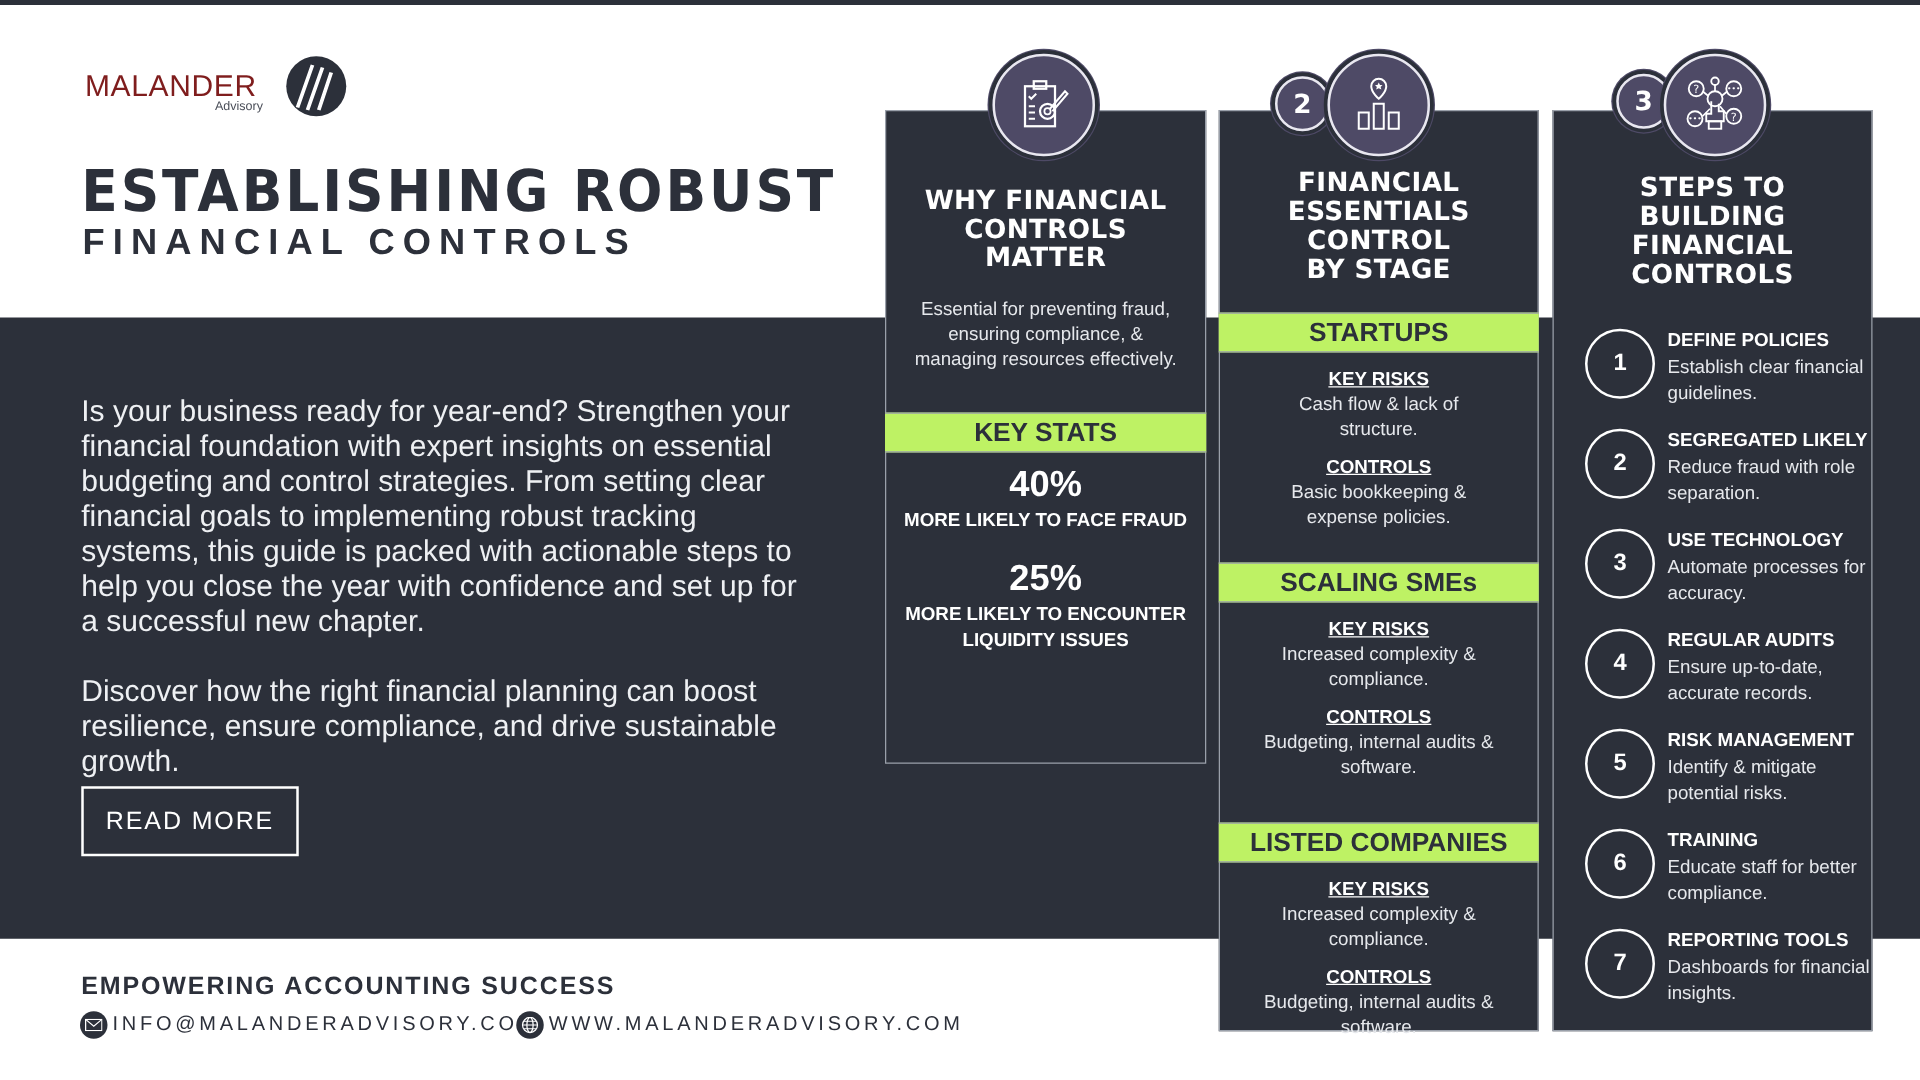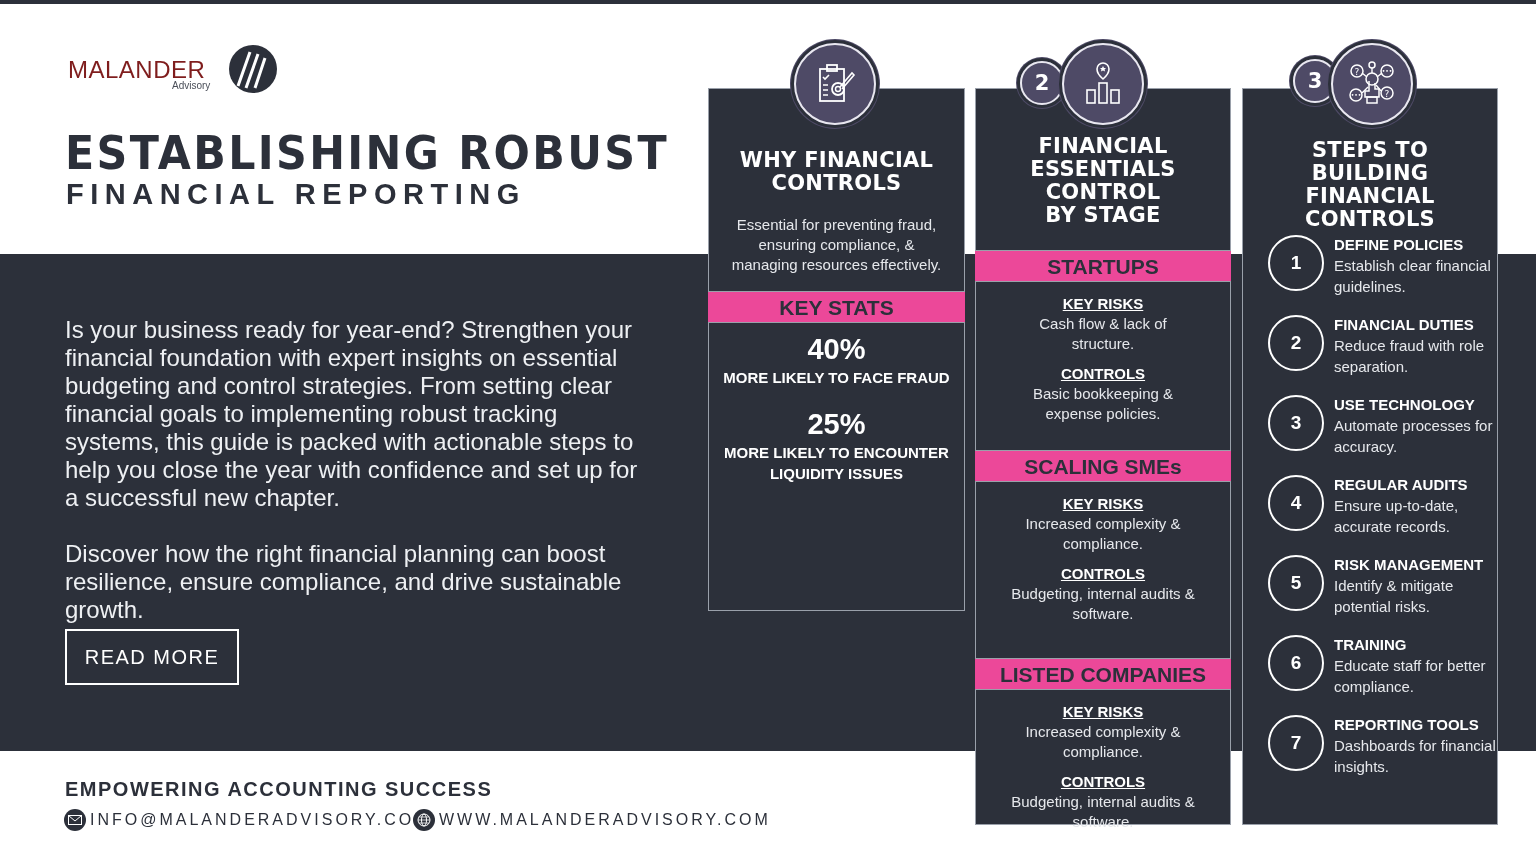--- a/index.html
+++ b/index.html
@@ -35,24 +35,24 @@
   .col { position: absolute; background: #2c303a; border: 1px solid #9aa0aa; color: #eef0f3; text-align: center; }
   .col1 { left: 708px; top: 88px; width: 257px; height: 523px; }
   .col2 { left: 975px; top: 88px; width: 256px; height: 737px; }
   .col3 { left: 1242px; top: 88px; width: 256px; height: 737px; }
 
   .col-title { font-family: "DejaVu Sans", sans-serif; font-weight: bold; font-size: 21px; line-height: 23px; color: #ffffff; letter-spacing: 0.3px; }
   .col1 .col-title { margin-top: 60px; }
   .col2 .col-title { margin-top: 46px; }
   .col3 .col-title { margin-top: 50px; }
 
-  .band { background: #ec4899; color: #2c303a; font-weight: bold; font-size: 21px; height: 32px; line-height: 32px; margin: 0 -1px; border-top: 1px solid #9aa0aa; border-bottom: 1px solid #9aa0aa; }
+  .band { background: #bef264; color: #2c303a; font-weight: bold; font-size: 21px; height: 32px; line-height: 32px; margin: 0 -1px; border-top: 1px solid #9aa0aa; border-bottom: 1px solid #9aa0aa; }
 
   .body-txt { font-size: 15px; line-height: 20px; color: #e6e8ec; }
-  .col1 .desc { margin: 20px 16px 16px; }
+  .col1 .desc { margin: 20px 16px 32px; }
   .stat-intro { margin: 16px 16px 8px; }
   .stat-val { font-size: 29px; font-weight: bold; color: #ffffff; line-height: 36px; margin-top: 8px; }
   .stat-lbl { font-size: 15px; font-weight: bold; color: #ffffff; line-height: 21px; }
 
   .stage-block { padding: 12px 20px 16px; }
   .sub-head { font-size: 15px; font-weight: bold; color: #ffffff; text-decoration: underline; line-height: 20px; }
   .sub-head + .body-txt { margin-bottom: 10px; }
 
   .step { display: flex; align-items: flex-start; text-align: left; margin: 0 0 18px 25px; }
   .step-num { flex: 0 0 56px; width: 56px; height: 56px; border: 2px solid #ffffff; border-radius: 50%; display: flex; align-items: center; justify-content: center; font-size: 19px; font-weight: bold; color: #ffffff; margin-top: 0; }
@@ -75,21 +75,21 @@
 <div class="logo">
   <span class="logo-word">MALANDER</span>
   <span class="logo-sub">Advisory</span>
   <svg class="logo-mark" viewBox="0 0 50 50">
     <circle cx="25" cy="25" r="24" fill="#2c303a"></circle>
     <path d="M10 42 L22 8 M18 44 L30 10 M27 44 L37 14" stroke="#ffffff" stroke-width="3" fill="none"></path>
   </svg>
 </div>
 
 <div class="title-main">ESTABLISHING ROBUST</div>
-<div class="title-sub">FINANCIAL REPORTING</div>
+<div class="title-sub">FINANCIAL CONTROLS</div>
 
 <div class="intro">
   <p>Is your business ready for year-end? Strengthen your financial foundation with expert insights on essential budgeting and control strategies. From setting clear financial goals to implementing robust tracking systems, this guide is packed with actionable steps to help you close the year with confidence and set up for a successful new chapter.</p>
   <p>Discover how the right financial planning can boost resilience, ensure compliance, and drive sustainable growth.</p>
 </div>
 <button class="read-more">READ MORE</button>
 
 <div class="tagline">EMPOWERING ACCOUNTING SUCCESS</div>
 <div class="contact contact-email">
   <span class="ic">
@@ -108,20 +108,21 @@
         <path d="M1 7 H13 M2 4 H12 M2 10 H12" stroke="#fff" stroke-width="0.8"></path>
       </svg>
   </span>
   <span>WWW.MALANDERADVISORY.COM</span>
 </div>
 
 <div class="col col1">
   <div class="col-title">
     <div>WHY FINANCIAL</div>
     <div>CONTROLS</div>
+    <div>MATTER</div>
   </div>
   <div class="body-txt desc">Essential for preventing fraud, ensuring compliance, &amp; managing resources effectively.</div>
   <div class="band">KEY STATS</div>
   <div>
     <div class="stat-val">40%</div>
     <div class="stat-lbl">MORE LIKELY TO FACE FRAUD</div>
   </div>
   <div style="margin-top:18px;padding:0 14px;">
     <div class="stat-val">25%</div>
     <div class="stat-lbl">MORE LIKELY TO ENCOUNTER LIQUIDITY ISSUES</div>
@@ -181,38 +182,38 @@
       <path d="M25 4 a6 6 0 0 1 6 6 c0 5 -6 10 -6 10 c0 0 -6 -5 -6 -10 a6 6 0 0 1 6 -6z" fill="none" stroke="#fff" stroke-width="1.6"></path>
       <path d="M25 7 l1 2 l2 0 l-1.5 1.5 l0.6 2 l-2.1 -1 l-2.1 1 l0.6 -2 l-1.5 -1.5 l2 0z" fill="#fff"></path>
       <rect x="21" y="24" width="8" height="20" fill="none" stroke="#fff" stroke-width="1.6"></rect>
       <rect x="9" y="31" width="8" height="13" fill="none" stroke="#fff" stroke-width="1.6"></rect>
       <rect x="33" y="31" width="8" height="13" fill="none" stroke="#fff" stroke-width="1.6"></rect>
     </svg>
   </div>
 </div>
 
 <div class="col col3">
-  <div class="col-title" style="margin-bottom:4px;">
+  <div class="col-title" style="margin-bottom:32px;">
     <div>STEPS TO</div>
     <div>BUILDING</div>
     <div>FINANCIAL</div>
     <div>CONTROLS</div>
   </div>
 
   <div class="step">
     <div class="step-num">1</div>
     <div class="step-text">
         <div class="step-head">DEFINE POLICIES</div>
         <div class="step-desc">Establish clear financial guidelines.</div>
       </div>
   </div>
   <div class="step">
     <div class="step-num">2</div>
     <div class="step-text">
-        <div class="step-head">FINANCIAL DUTIES</div>
+        <div class="step-head">SEGREGATED LIKELY</div>
         <div class="step-desc">Reduce fraud with role separation.</div>
       </div>
   </div>
   <div class="step">
     <div class="step-num">3</div>
     <div class="step-text">
         <div class="step-head">USE TECHNOLOGY</div>
         <div class="step-desc">Automate processes for accuracy.</div>
       </div>
   </div>

